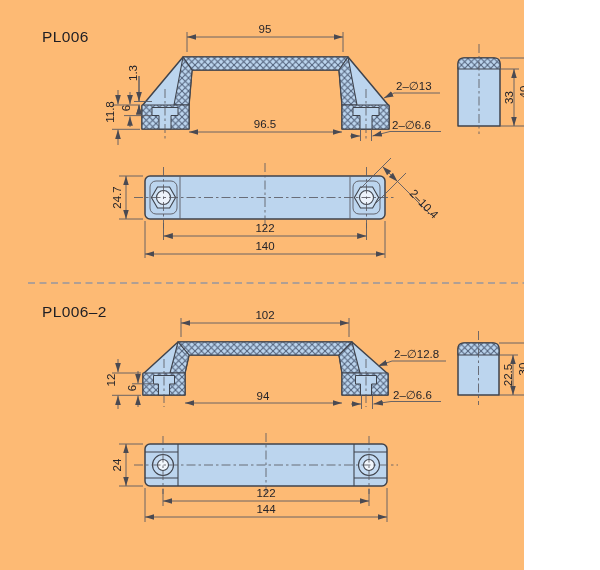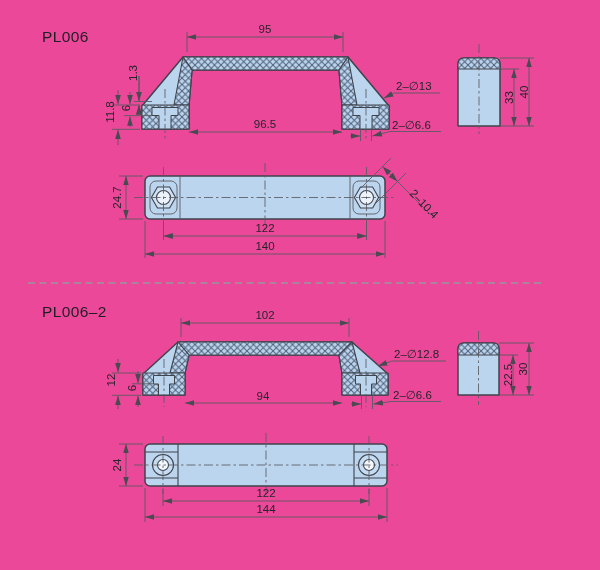--- a/index.html
+++ b/index.html
@@ -1,16 +1,16 @@
 <!DOCTYPE html>
 <html><head>
 <meta charset="utf-8">
 <style>
   html,body{margin:0;padding:0;background:#ffffff;}
-  .sheet{position:relative;width:600px;height:570px;background:#ec4899;overflow:hidden;
+  .sheet{position:relative;width:524px;height:570px;background:#fdba74;overflow:hidden;
          font-family:"Liberation Sans", sans-serif;}
   svg{position:absolute;left:0;top:0;}
   .ttl{font-size:15.5px;font-weight:500;fill:#1e1e24;letter-spacing:.4px;}
   .dim{font-size:11.5px;fill:#24242a;}
   .mid{text-anchor:middle;}
   .ol{fill:#bcd5ee;stroke:#3f434c;stroke-width:1.5;stroke-linejoin:round;}
   .hat{fill:url(#xh);stroke:#3f434c;stroke-width:1.1;stroke-linejoin:round;}
   .cb{fill:#bcd5ee;stroke:#3f434c;stroke-width:1;stroke-linejoin:round;}
   .thin{stroke:#5a5a62;stroke-width:.9;fill:none;}
   .cl{stroke:#5a5a62;stroke-width:.85;stroke-dasharray:9 3 2.5 3;fill:none;}

